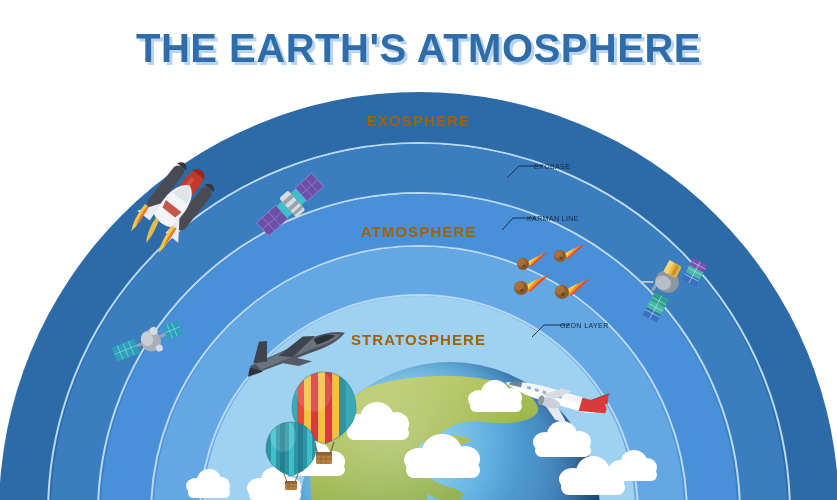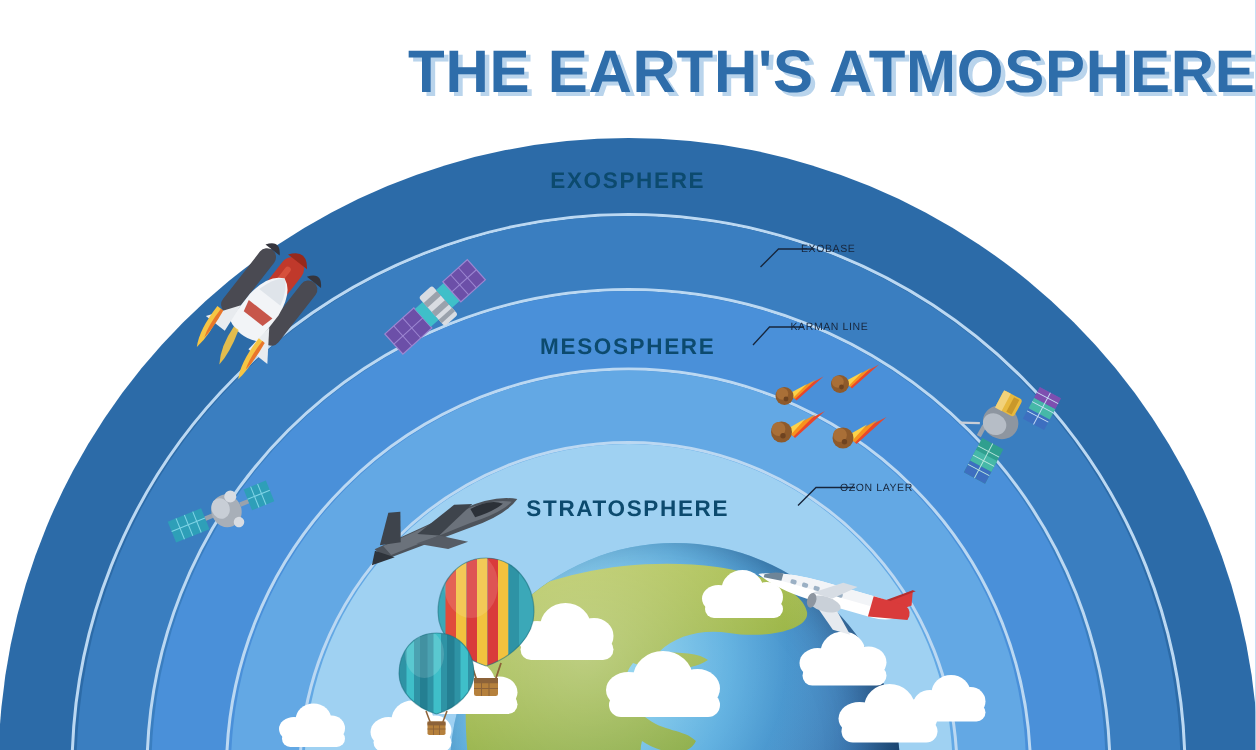--- a/index.html
+++ b/index.html
@@ -4,21 +4,21 @@
 <style>
   html,body{margin:0;padding:0;}
   body{
     width:837px;height:500px;overflow:hidden;background:#ffffff;
     font-family:"Liberation Sans","DejaVu Sans",sans-serif;
   }
   #stage{position:relative;width:837px;height:500px;overflow:hidden;background:#fff;}
 
   
   #title{
-    position:absolute;left:0;top:26px;width:837px;text-align:right;
+    position:absolute;left:0;top:26px;width:837px;text-align:center;
     font-size:40px;font-weight:bold;letter-spacing:0.5px;
     color:#2E6DAA;
     text-shadow:3px 3px 0 #B9D4EC;
     font-family:"Liberation Sans","DejaVu Sans",sans-serif;
     white-space:nowrap;
   }
 
   
   #dome{position:absolute;left:0;top:0;width:837px;height:500px;}
   .band{
@@ -27,21 +27,21 @@
   }
   .divider{
     position:absolute;border-radius:50%;left:50%;transform:translateX(-50%);
     border:2px solid #BBD8F2;background:transparent;
   }
 
   
   .layer-label{
     position:absolute;left:0;width:837px;text-align:center;
     font-size:15px;font-weight:bold;letter-spacing:1.1px;
-    color:#0c4a6e;
+    color:#a16207;
     font-family:"Liberation Sans","DejaVu Sans",sans-serif;
     white-space:nowrap;
   }
 
   
   .anno{position:absolute;font-size:7px;letter-spacing:0.4px;
         color:#17263C;white-space:nowrap;
         font-family:"Liberation Sans","DejaVu Sans",sans-serif;}
   .anno-line{position:absolute;}
 
@@ -87,21 +87,21 @@
     <div class="divider" style="width:534px;height:534px;top:245px;"></div>
 
     <div class="band" style="width:530px;height:530px;top:247px;background:#63A8E4;"></div>
     <div class="divider" style="width:436px;height:436px;top:294px;"></div>
 
     <div class="band" style="width:432px;height:432px;top:296px;background:#9FD1F2;"></div>
 
   </div>
 
   <div class="layer-label" style="top:112px;">EXOSPHERE</div>
-  <div class="layer-label" style="top:223px;">MESOSPHERE</div>
+  <div class="layer-label" style="top:223px;">ATMOSPHERE</div>
   <div class="layer-label" style="top:331px;">STRATOSPHERE</div>
 
   <svg class="anno-line" style="left:505px;top:160px;" width="40" height="20">
     <polyline points="2,18 14,6 38,6" fill="none" stroke="#17263C" stroke-width="0.9"></polyline>
   </svg>
   <div class="anno" style="left:534px;top:163px;">EXOBASE</div>
 
   <svg class="anno-line" style="left:500px;top:212px;" width="38" height="20">
     <polyline points="2,18 13,6 36,6" fill="none" stroke="#17263C" stroke-width="0.9"></polyline>
   </svg>

